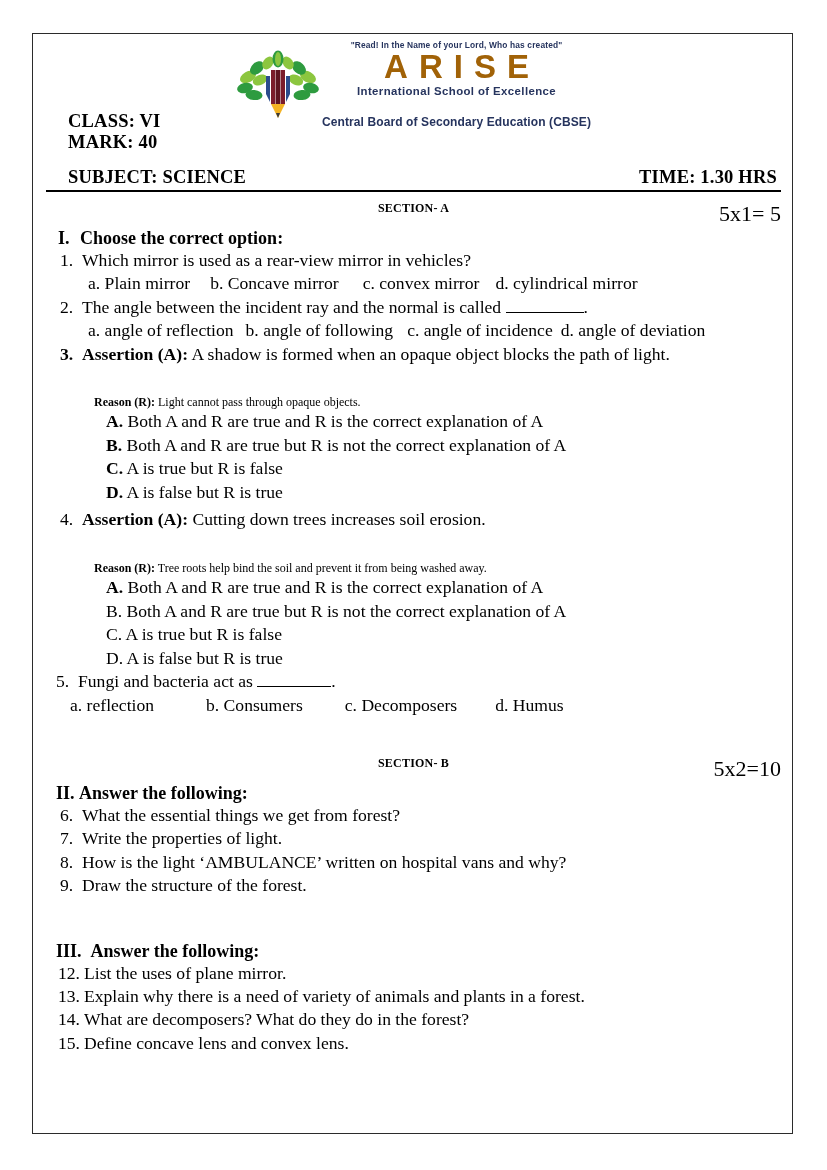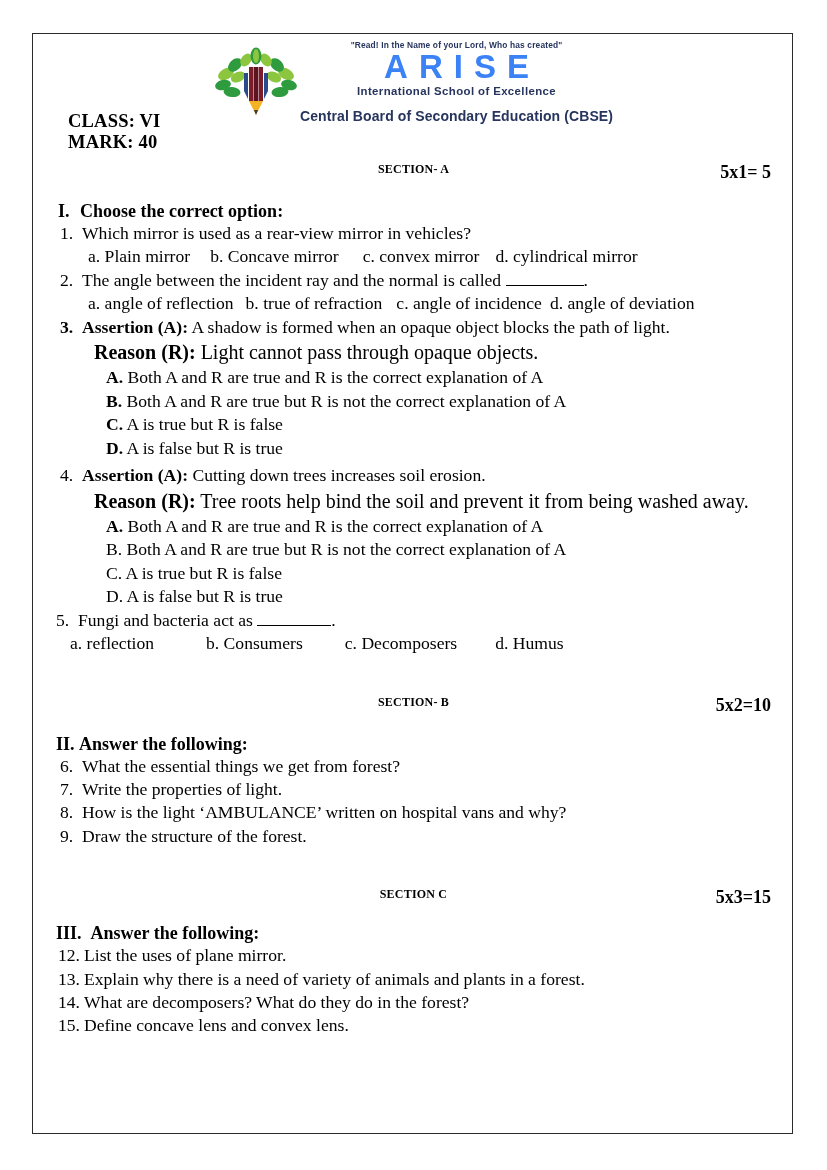--- a/index.html
+++ b/index.html
@@ -62,41 +62,41 @@
     font-weight: bold;
     color: #26345e;
     letter-spacing: 0.15px;
     margin-bottom: 1px;
     white-space: nowrap;
   }
   .logo-arise {
     font-family: "Liberation Sans", sans-serif;
     font-size: 33px;
     font-weight: bold;
-    color: #3b82f6;
+    color: #a16207;
     letter-spacing: 11px;
     line-height: 1.05;
     padding-left: 11px;
   }
   .logo-sub1 {
     font-family: "Liberation Sans", sans-serif;
     font-size: 11.4px;
     font-weight: bold;
     color: #26345e;
     letter-spacing: 0.4px;
     margin-top: 1px;
     white-space: nowrap;
   }
   .logo-sub2 {
     font-family: "Liberation Sans", sans-serif;
-    font-size: 14px;
+    font-size: 12px;
     font-weight: bold;
     color: #26345e;
     letter-spacing: 0.1px;
-    margin-top: 12px;
+    margin-top: 19px;
     white-space: nowrap;
   }
 
   
   .meta-row {
     display: flex;
     justify-content: space-between;
     align-items: baseline;
     font-size: 18.5px;
     font-weight: bold;
@@ -121,30 +121,30 @@
     height: 23px;
   }
   .section-title {
     text-align: center;
     font-size: 12px;
     font-weight: bold;
     letter-spacing: 0.2px;
   }
   .section-marks {
     position: absolute;
-    right: 10px;
+    right: 0;
     top: 0;
-    font-size: 18px;
-    font-weight: bold;
+    font-size: 22px;
+    font-weight: normal;
   }
 
   .roman-head {
     font-size: 18px;
     font-weight: bold;
-    margin-top: 16px;
+    margin-top: 4px;
     padding-left: 12px;
   }
   .roman-head .rnum {
     display: inline-block;
     min-width: 22px;
   }
 
   
   .q {
     font-size: 17.6px;
@@ -159,23 +159,24 @@
   .q .num.bold { font-weight: bold; }
   .q .txt { flex: 1 1 auto; }
   .opts {
     font-size: 17.6px;
     line-height: 1.33;
     padding-left: 42px;
     display: flex;
   }
   .opts span.op { white-space: nowrap; }
   .ar-line {
-    font-size: 20px;
+    font-size: 12px;
     line-height: 1.35;
     padding-left: 48px;
+    margin-top: 28px;
   }
   .ar-line b { font-weight: bold; }
   .choice {
     font-size: 17.6px;
     line-height: 1.34;
     padding-left: 60px;
   }
   .choice .ltr { font-weight: bold; }
   .choice.plain .ltr { font-weight: normal; }
   .choice.semi .ltr { font-weight: bold; }
@@ -233,20 +234,24 @@
         <div class="logo-sub1">International School of Excellence</div>
         <div class="logo-sub2">Central Board of Secondary Education (CBSE)</div>
       </div>
     </div>
   </div>
 
   <div class="meta-row row-class">
     <div>CLASS: VI</div>
     <div>MARK: 40</div>
   </div>
+  <div class="meta-row row-subject">
+    <div>SUBJECT: SCIENCE</div>
+    <div>TIME: 1.30 HRS</div>
+  </div>
 
   <div class="section-row">
     <div class="section-title">SECTION- A</div>
     <div class="section-marks">5x1= 5</div>
   </div>
 
   <div class="roman-head">
     <span class="rnum">I.</span><span>Choose the correct option:</span>
   </div>
 
@@ -267,21 +272,21 @@
   <div class="q">
     <span class="num">2.</span>
     <span class="txt">
       <span>The angle between the incident ray and the normal is called</span>
       <span class="blank"></span><span>.</span>
     </span>
   </div>
   <div class="opts">
     <span class="op">a. angle of reflection</span>
     <span style="width:12px"></span>
-    <span class="op">b. true of refraction</span>
+    <span class="op">b. angle of following</span>
     <span style="width:14px"></span>
     <span class="op">c. angle of incidence</span>
     <span style="width:8px"></span>
     <span class="op">d. angle of deviation</span>
   </div>
 
   <div class="q">
     <span class="num bold">3.</span>
     <span class="txt"><b>Assertion (A):</b> <span>A shadow is formed when an opaque object blocks the path of light.</span></span>
   </div>
@@ -344,24 +349,20 @@
     <span class="num">8.</span>
     <span class="txt">How is the light ‘AMBULANCE’ written on hospital vans and why?</span>
   </div>
   <div class="q">
     <span class="num">9.</span>
     <span class="txt">Draw the structure of the forest.</span>
   </div>
 
   <div class="gap-lg"></div>
 
-  <div class="section-row">
-    <div class="section-title">SECTION C</div>
-    <div class="section-marks">5x3=15</div>
-  </div>
   <div class="roman-head" style="padding-left:10px;margin-top:13px">
     <span>III.</span>&nbsp;&nbsp;<span>Answer the following:</span>
   </div>
 
   <div class="q" style="padding-left:12px">
     <span class="num" style="min-width:26px">12.</span>
     <span class="txt">List the uses of plane mirror.</span>
   </div>
   <div class="q" style="padding-left:12px">
     <span class="num" style="min-width:26px">13.</span>

